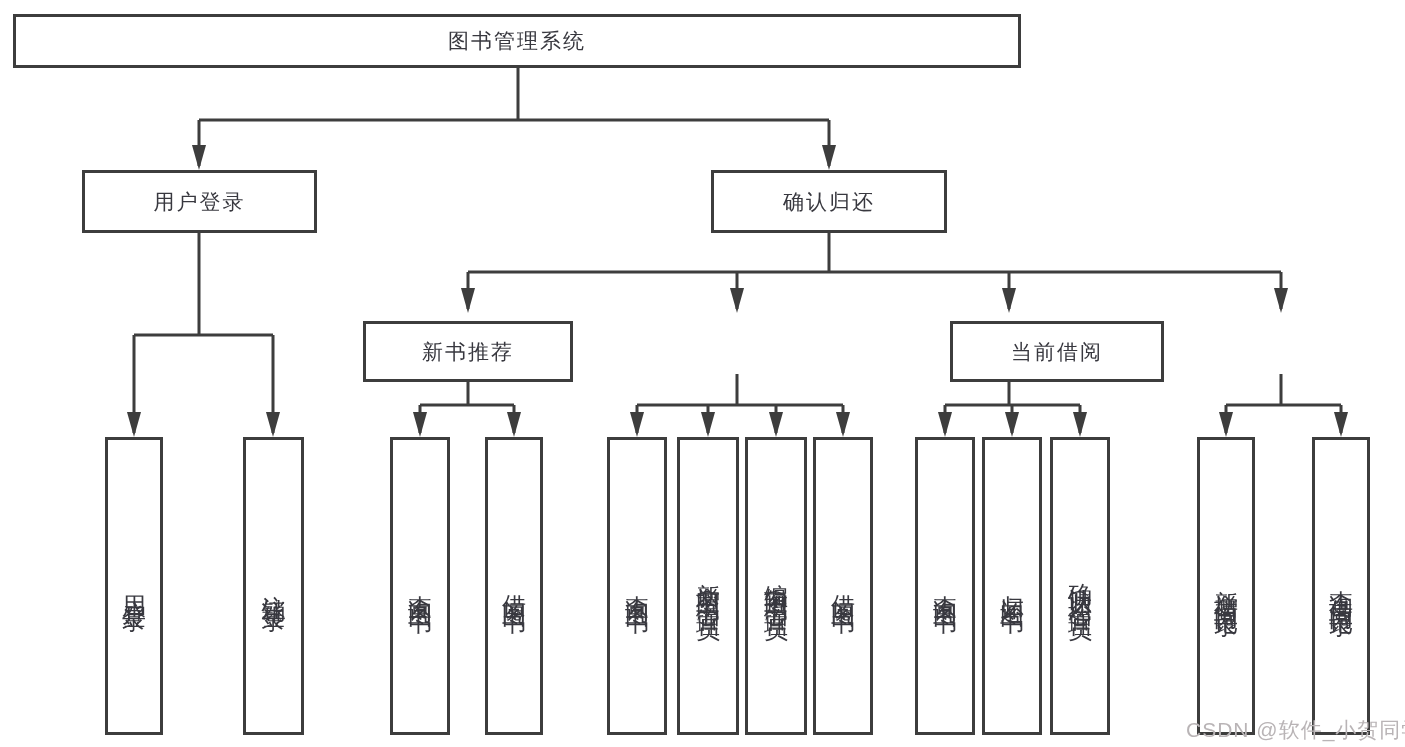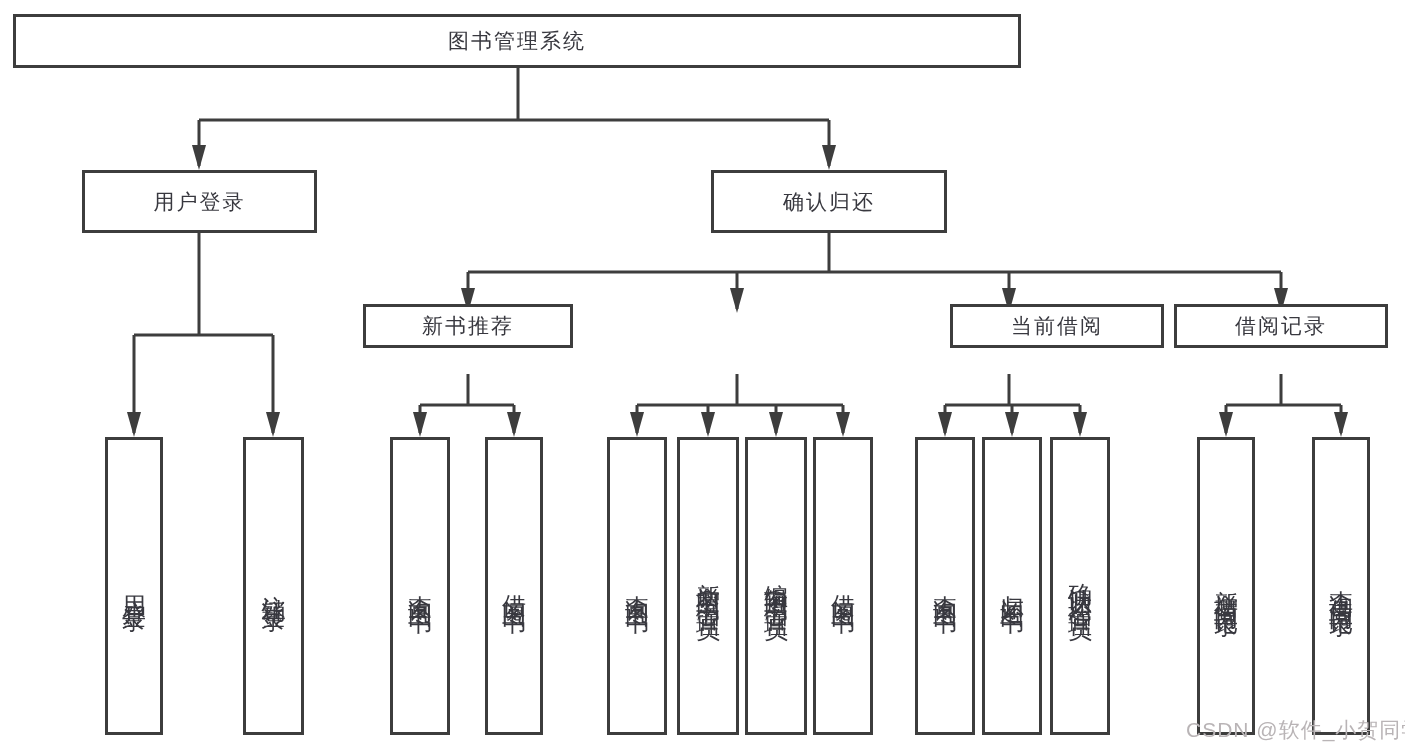--- a/index.html
+++ b/index.html
@@ -25,21 +25,21 @@
     position: absolute;
     border: 3px solid var(--line);
     background: var(--bg);
     display: flex; align-items: center; justify-content: center;
     color: var(--text);
     box-sizing: border-box;
   }
   .hlabel { font-size: 21px; letter-spacing: 2px; white-space: nowrap; }
   .root  { left: 13px;  top: 14px; width: 1008px; height: 54px; }
   .lvl2  { top: 170px; height: 63px; }
-  .lvl3  { top: 304px; height: 44px; }
+  .lvl3  { top: 321px; height: 61px; }
   .leaf  { top: 437px; height: 298px; }
   .leaf span {
     writing-mode: vertical-rl;
     text-orientation: mixed;
     font-size: 24px;
     letter-spacing: 5px;
     line-height: 1;
     max-height: 286px;
   }
   .watermark {
@@ -106,23 +106,20 @@
   <div class="box lvl2" style="left:711px; width:236px;">
     <span class="hlabel">确认归还</span>
   </div>
 
   <div class="box lvl3" style="left:363px; width:210px;">
     <span class="hlabel">新书推荐</span>
   </div>
   <div class="box lvl3" style="left:902px; width:214px;margin-left:48px;">
     <span class="hlabel">当前借阅</span>
   </div>
-  <div class="box lvl3" style="left:1174px; width:214px;">
-    <span class="hlabel">借阅记录</span>
-  </div>
 
   <div class="box leaf" style="left:105px; width:58px;">
     <span>用户登录</span>
   </div>
   <div class="box leaf" style="left:243px; width:61px;">
     <span>注销登录</span>
   </div>
   <div class="box leaf" style="left:390px; width:60px;">
     <span>查询图书</span>
   </div>

